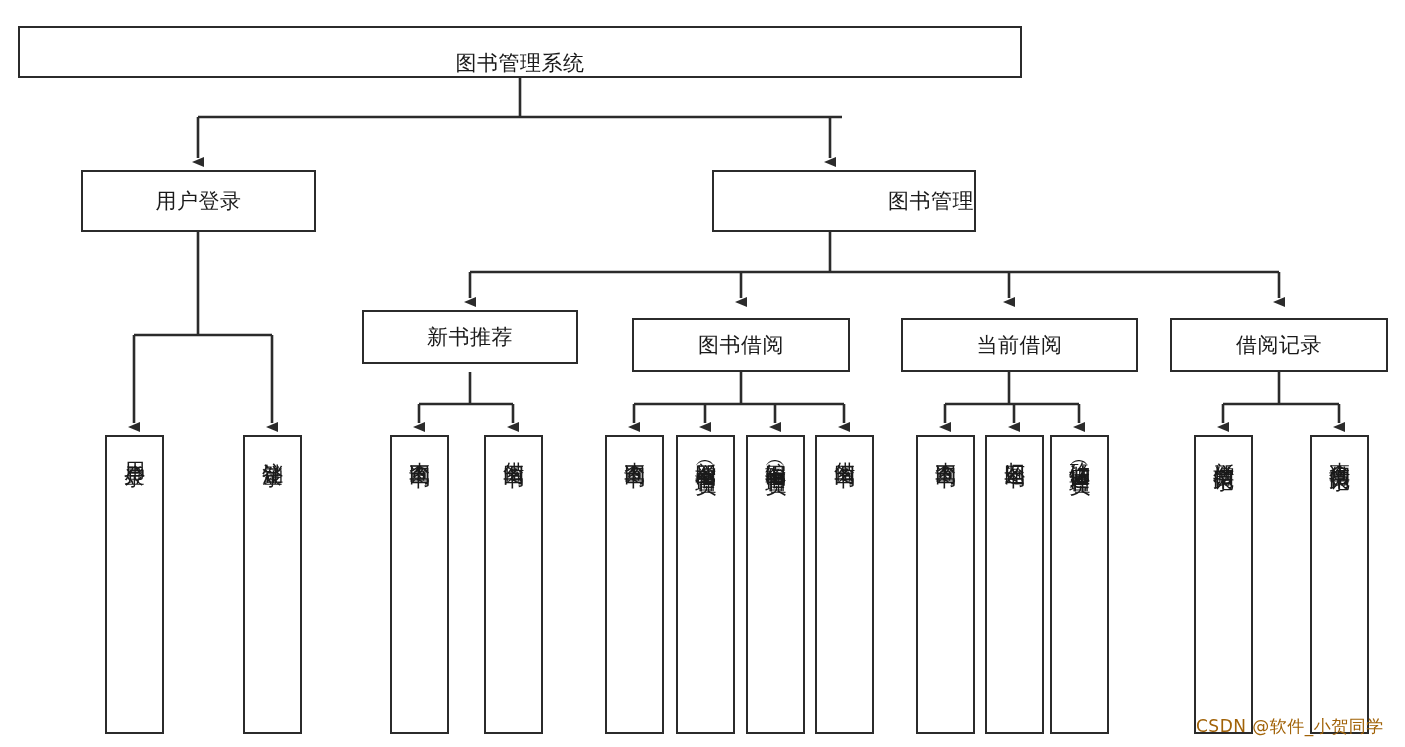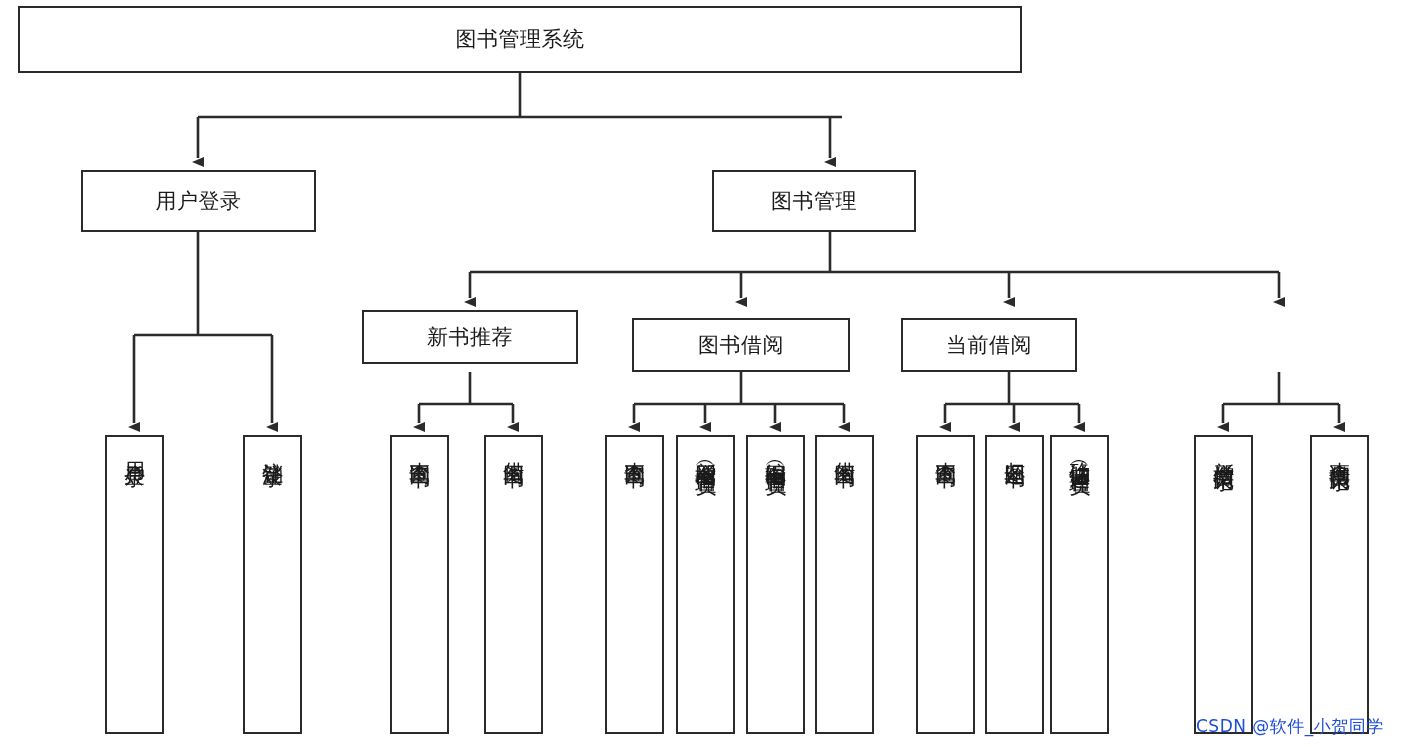--- a/index.html
+++ b/index.html
@@ -58,21 +58,21 @@
   .node.vert .node-label {
     writing-mode: vertical-rl;
     text-orientation: upright;
     font-size: 21px;
     line-height: 1.08;
     letter-spacing: 2px;
     white-space: nowrap;
   }
   .watermark {
     position: absolute;
-    color: #1d4ed8;
+    color: #a16207;
     font-size: 17px;
     white-space: nowrap;
     letter-spacing: 0.5px;
     user-select: none;
   }
 </style>
 </head>
 <body>
 
 <div id="diagram-canvas">
@@ -120,39 +120,42 @@
       <path d="M1014,404 L1014,423" marker-end="url(#arrow)"></path>
       <path d="M1079,404 L1079,423" marker-end="url(#arrow)"></path>
 
       <path d="M1279,372 L1279,404"></path>
       <path d="M1223,404 L1339,404"></path>
       <path d="M1223,404 L1223,423" marker-end="url(#arrow)"></path>
       <path d="M1339,404 L1339,423" marker-end="url(#arrow)"></path>
     </g>
   </svg>
 
-  <div class="node horiz root" style="left:18px; top:6px; width:1004px; height:67px;">
+  <div class="node horiz root" style="left:18px; top:26px; width:1004px; height:52px;align-items:flex-end;">
     <span class="node-label">图书管理系统</span>
   </div>
 
   <div class="node horiz" style="left:81px; top:170px; width:235px; height:62px;">
     <span class="node-label">用户登录</span>
   </div>
-  <div class="node horiz" style="left:712px; top:170px; width:204px; height:62px;">
+  <div class="node horiz" style="left:712px; top:170px; width:264px; height:62px;justify-content:flex-end;">
     <span class="node-label">图书管理</span>
   </div>
 
   <div class="node horiz" style="left:362px; top:310px; width:216px; height:54px;">
     <span class="node-label">新书推荐</span>
   </div>
   <div class="node horiz" style="left:632px; top:318px; width:218px; height:54px;align-items:center;">
     <span class="node-label">图书借阅</span>
   </div>
-  <div class="node horiz" style="left:901px; top:318px; width:176px; height:54px;">
+  <div class="node horiz" style="left:901px; top:318px; width:237px; height:54px;">
     <span class="node-label">当前借阅</span>
+  </div>
+  <div class="node horiz" style="left:1170px; top:318px; width:218px; height:54px;">
+    <span class="node-label">借阅记录</span>
   </div>
 
   <div class="node vert" style="left:105px; top:435px; width:59px; height:299px;">
     <span class="node-label">用户登录</span>
   </div>
   <div class="node vert" style="left:243px; top:435px; width:59px; height:299px;">
     <span class="node-label">注销登录</span>
   </div>
 
   <div class="node vert" style="left:390px; top:435px; width:59px; height:299px;">

